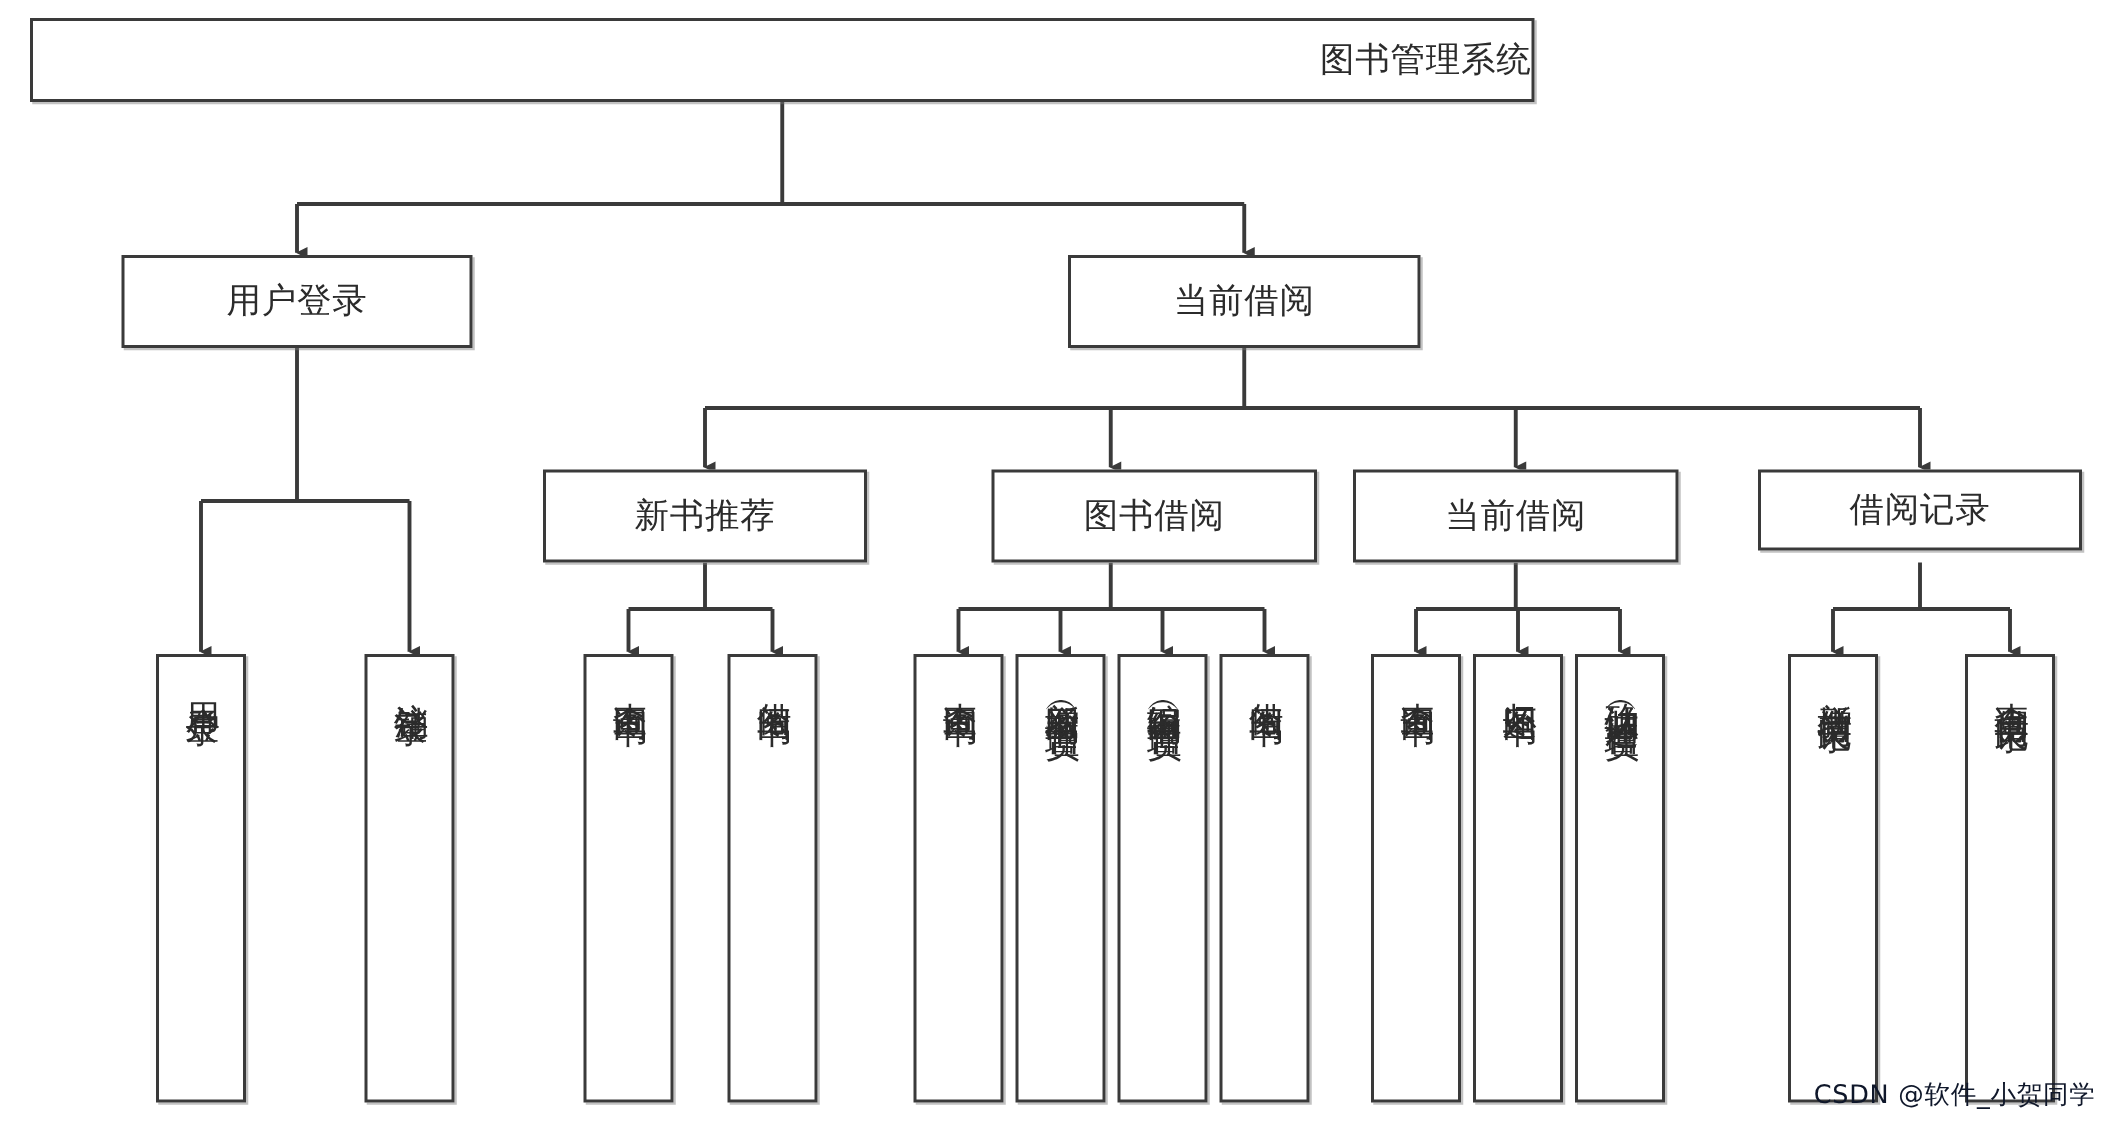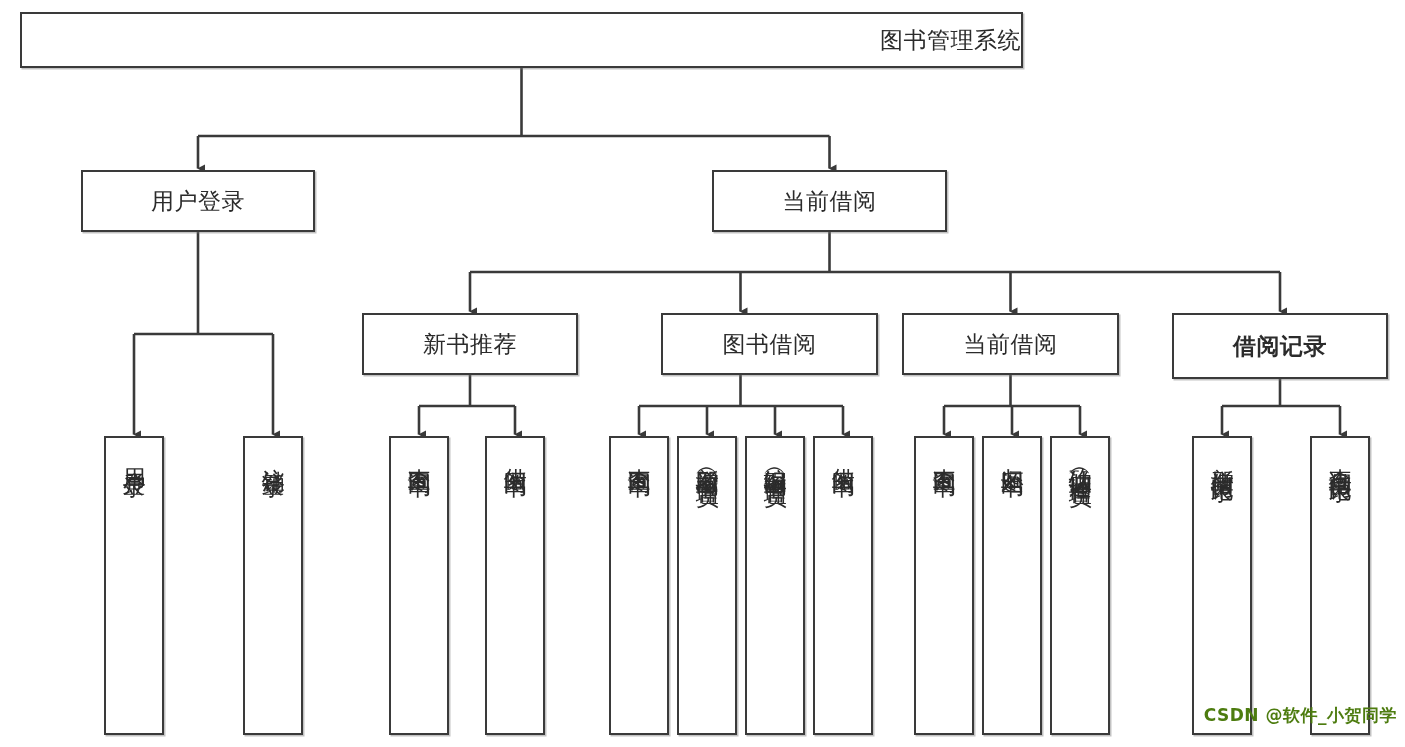--- a/index.html
+++ b/index.html
@@ -53,27 +53,26 @@
     text-orientation: upright;
     white-space: normal;
     font-size: 23px;
     line-height: 1.02;
     letter-spacing: 2.5px;
     max-height: 280px;
   }
   #watermark {
     position: absolute;
     right: 8px;
-    bottom: 20px;
+    bottom: 6px;
     font-size: 17px;
-    color: #4d7c0f;
+    color: #0f172a;
     white-space: nowrap;
     letter-spacing: 0.5px;
     pointer-events: none;
-    font-weight: bold;
   }
 </style>
 </head>
 <body>
 
 <div id="diagram-root">
 
   <svg id="diagram-svg" viewBox="0 0 1405 747" xmlns="http://www.w3.org/2000/svg">
     <defs>
       <marker id="arrowhead" markerWidth="9" markerHeight="9" refX="4.2" refY="7.6" orient="auto" markerUnits="userSpaceOnUse">
@@ -129,21 +128,21 @@
       </div>
       <div class="node" style="left: 362px; top: 313px; width: 216px; height: 62px;">
         <span class="node-label">新书推荐</span>
       </div>
       <div class="node" style="left: 645px; top: 313px; width: 217px; height: 62px; margin-left: 16px;">
         <span class="node-label">图书借阅</span>
       </div>
       <div class="node" style="left: 902px; top: 313px; width: 217px; height: 62px; text-align: center;">
         <span class="node-label">当前借阅</span>
       </div>
-      <div class="node" style="left: 1172px; top: 313px; width: 216px; height: 66px; font-weight: bold;">
+      <div class="node" style="left: 1172px; top: 313px; width: 216px; height: 54px;">
         <span class="node-label">借阅记录</span>
       </div>
       <div class="node vertical" style="left: 104px; top: 436px; width: 60px; height: 299px;">
         <span class="node-label">用户登录</span>
       </div>
       <div class="node vertical" style="left: 243px; top: 436px; width: 60px; height: 299px;">
         <span class="node-label">注销登录</span>
       </div>
       <div class="node vertical" style="left: 389px; top: 436px; width: 60px; height: 299px;">
         <span class="node-label">查询图书</span>

